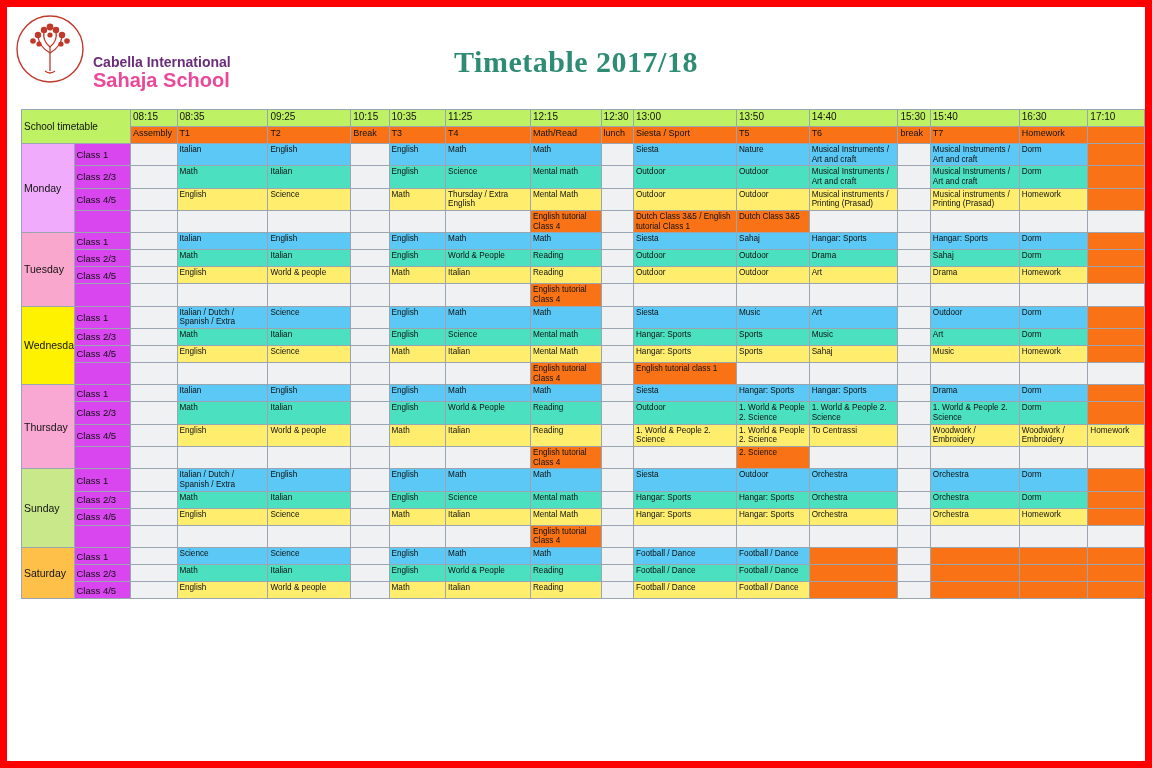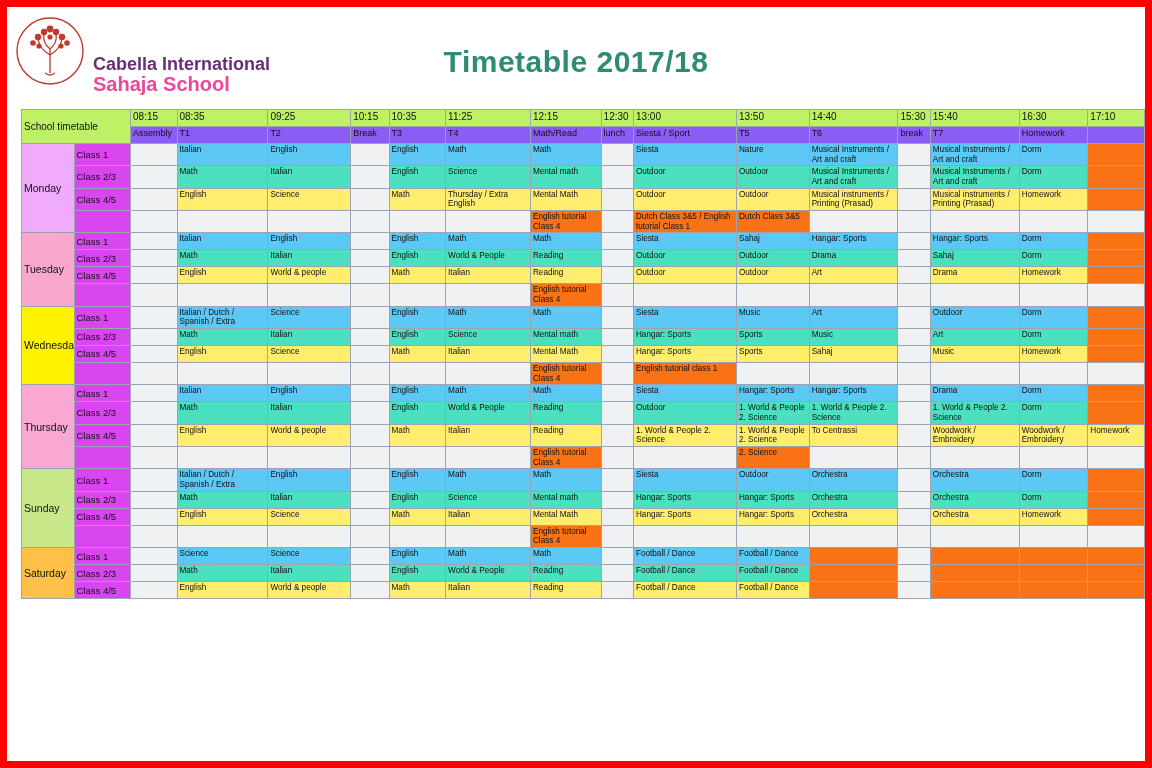--- a/index.html
+++ b/index.html
@@ -36,39 +36,40 @@
   .logo-mark {
     width: 70px;
     height: 74px;
   }
   .logo-text {
     margin-left: 8px;
     line-height: 1.05;
   }
   .logo-line1 {
     color: #6a2d7a;
-    font-size: 18px;
+    font-size: 14px;
     font-weight: bold;
     margin-top: 45px;
   }
   .logo-line2 {
     color: #ec4899;
     font-size: 20px;
     font-weight: bold;
   }
   .title {
     position: absolute;
     left: 0;
     right: 0;
     top: 38px;
     text-align: center;
     color: #2e8b74;
     font-size: 30px;
     font-weight: bold;
     letter-spacing: .5px;
+    font-family: Liberation Serif, serif;
   }
   
   .tbl-wrap {
     position: absolute;
     left: 14px;
     top: 102px;
     width: 1124px;
   }
   table.tt {
     border-collapse: collapse;
@@ -89,21 +90,21 @@
   }
   .time-row td {
     height: 13px;
     font-size: 10px;
     background: #bef264;
     color: #111;
   }
   .code-row td {
     height: 13px;
     font-size: 9px;
-    background: #8b5cf6;
+    background: #f97316;
     color: #111;
   }
   .corner {
     text-align: center;
     vertical-align: middle !important;
     font-size: 11px;
     background: #ffffff;
   }
   .daycell {
     text-align: center;

